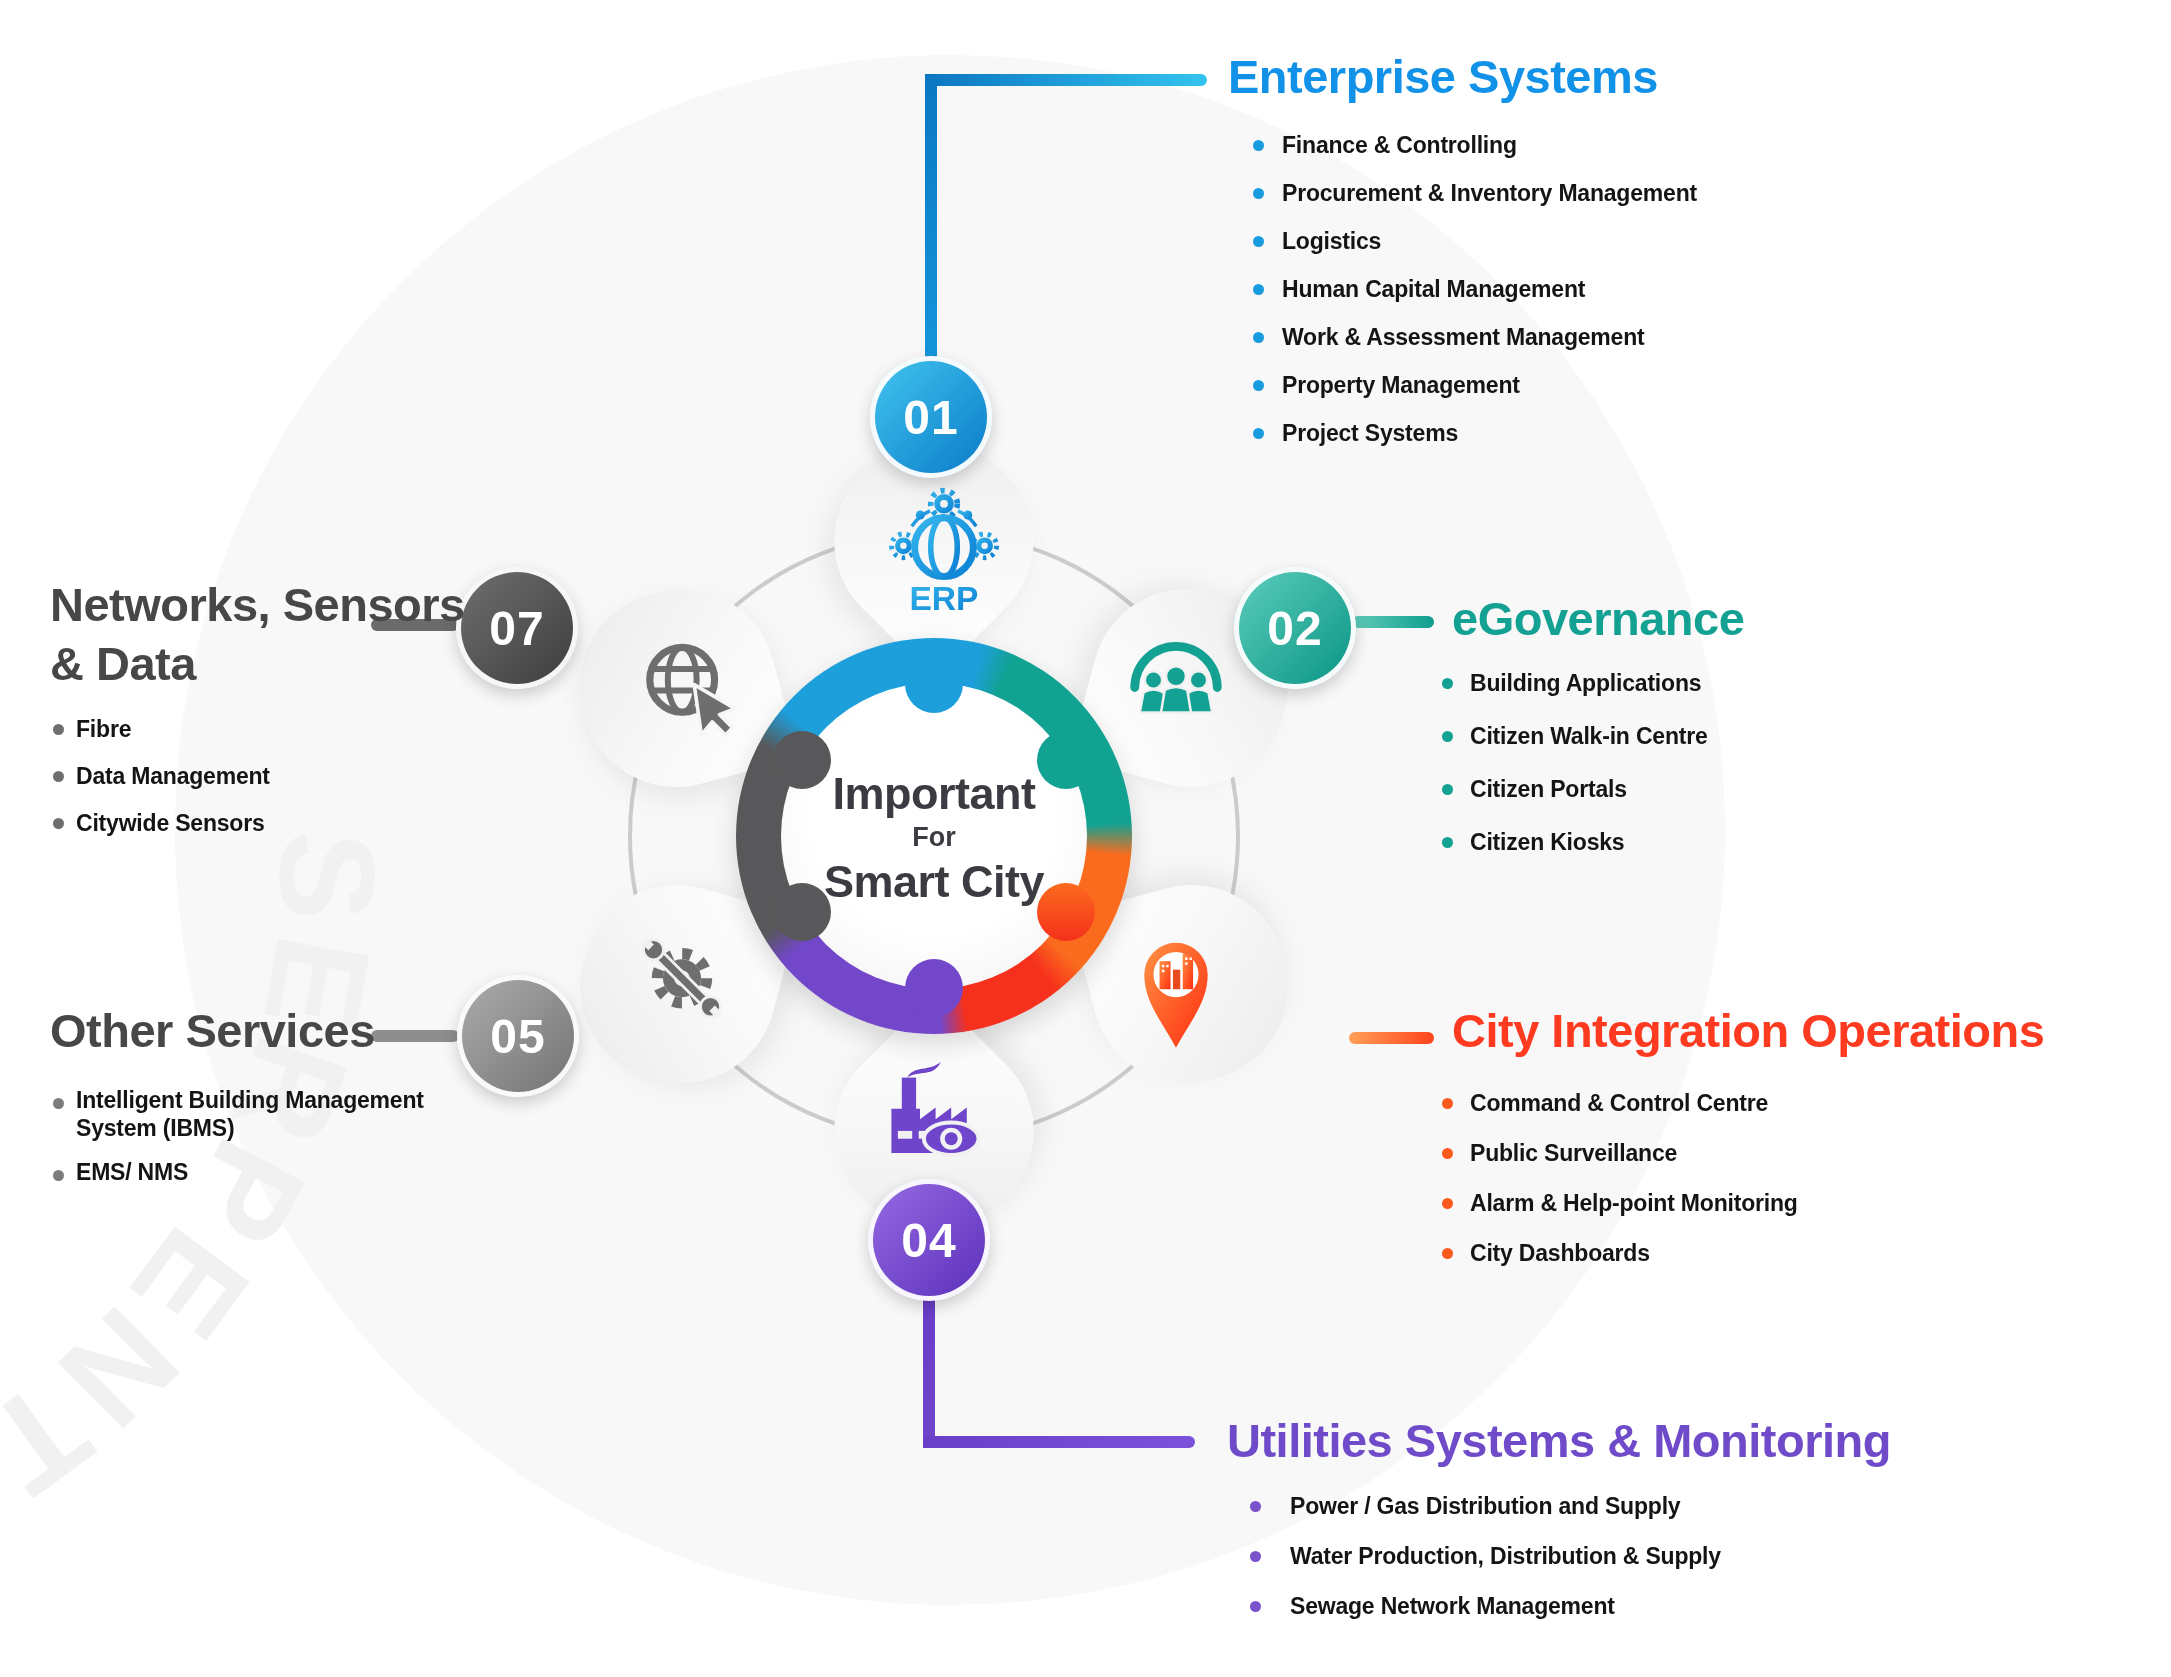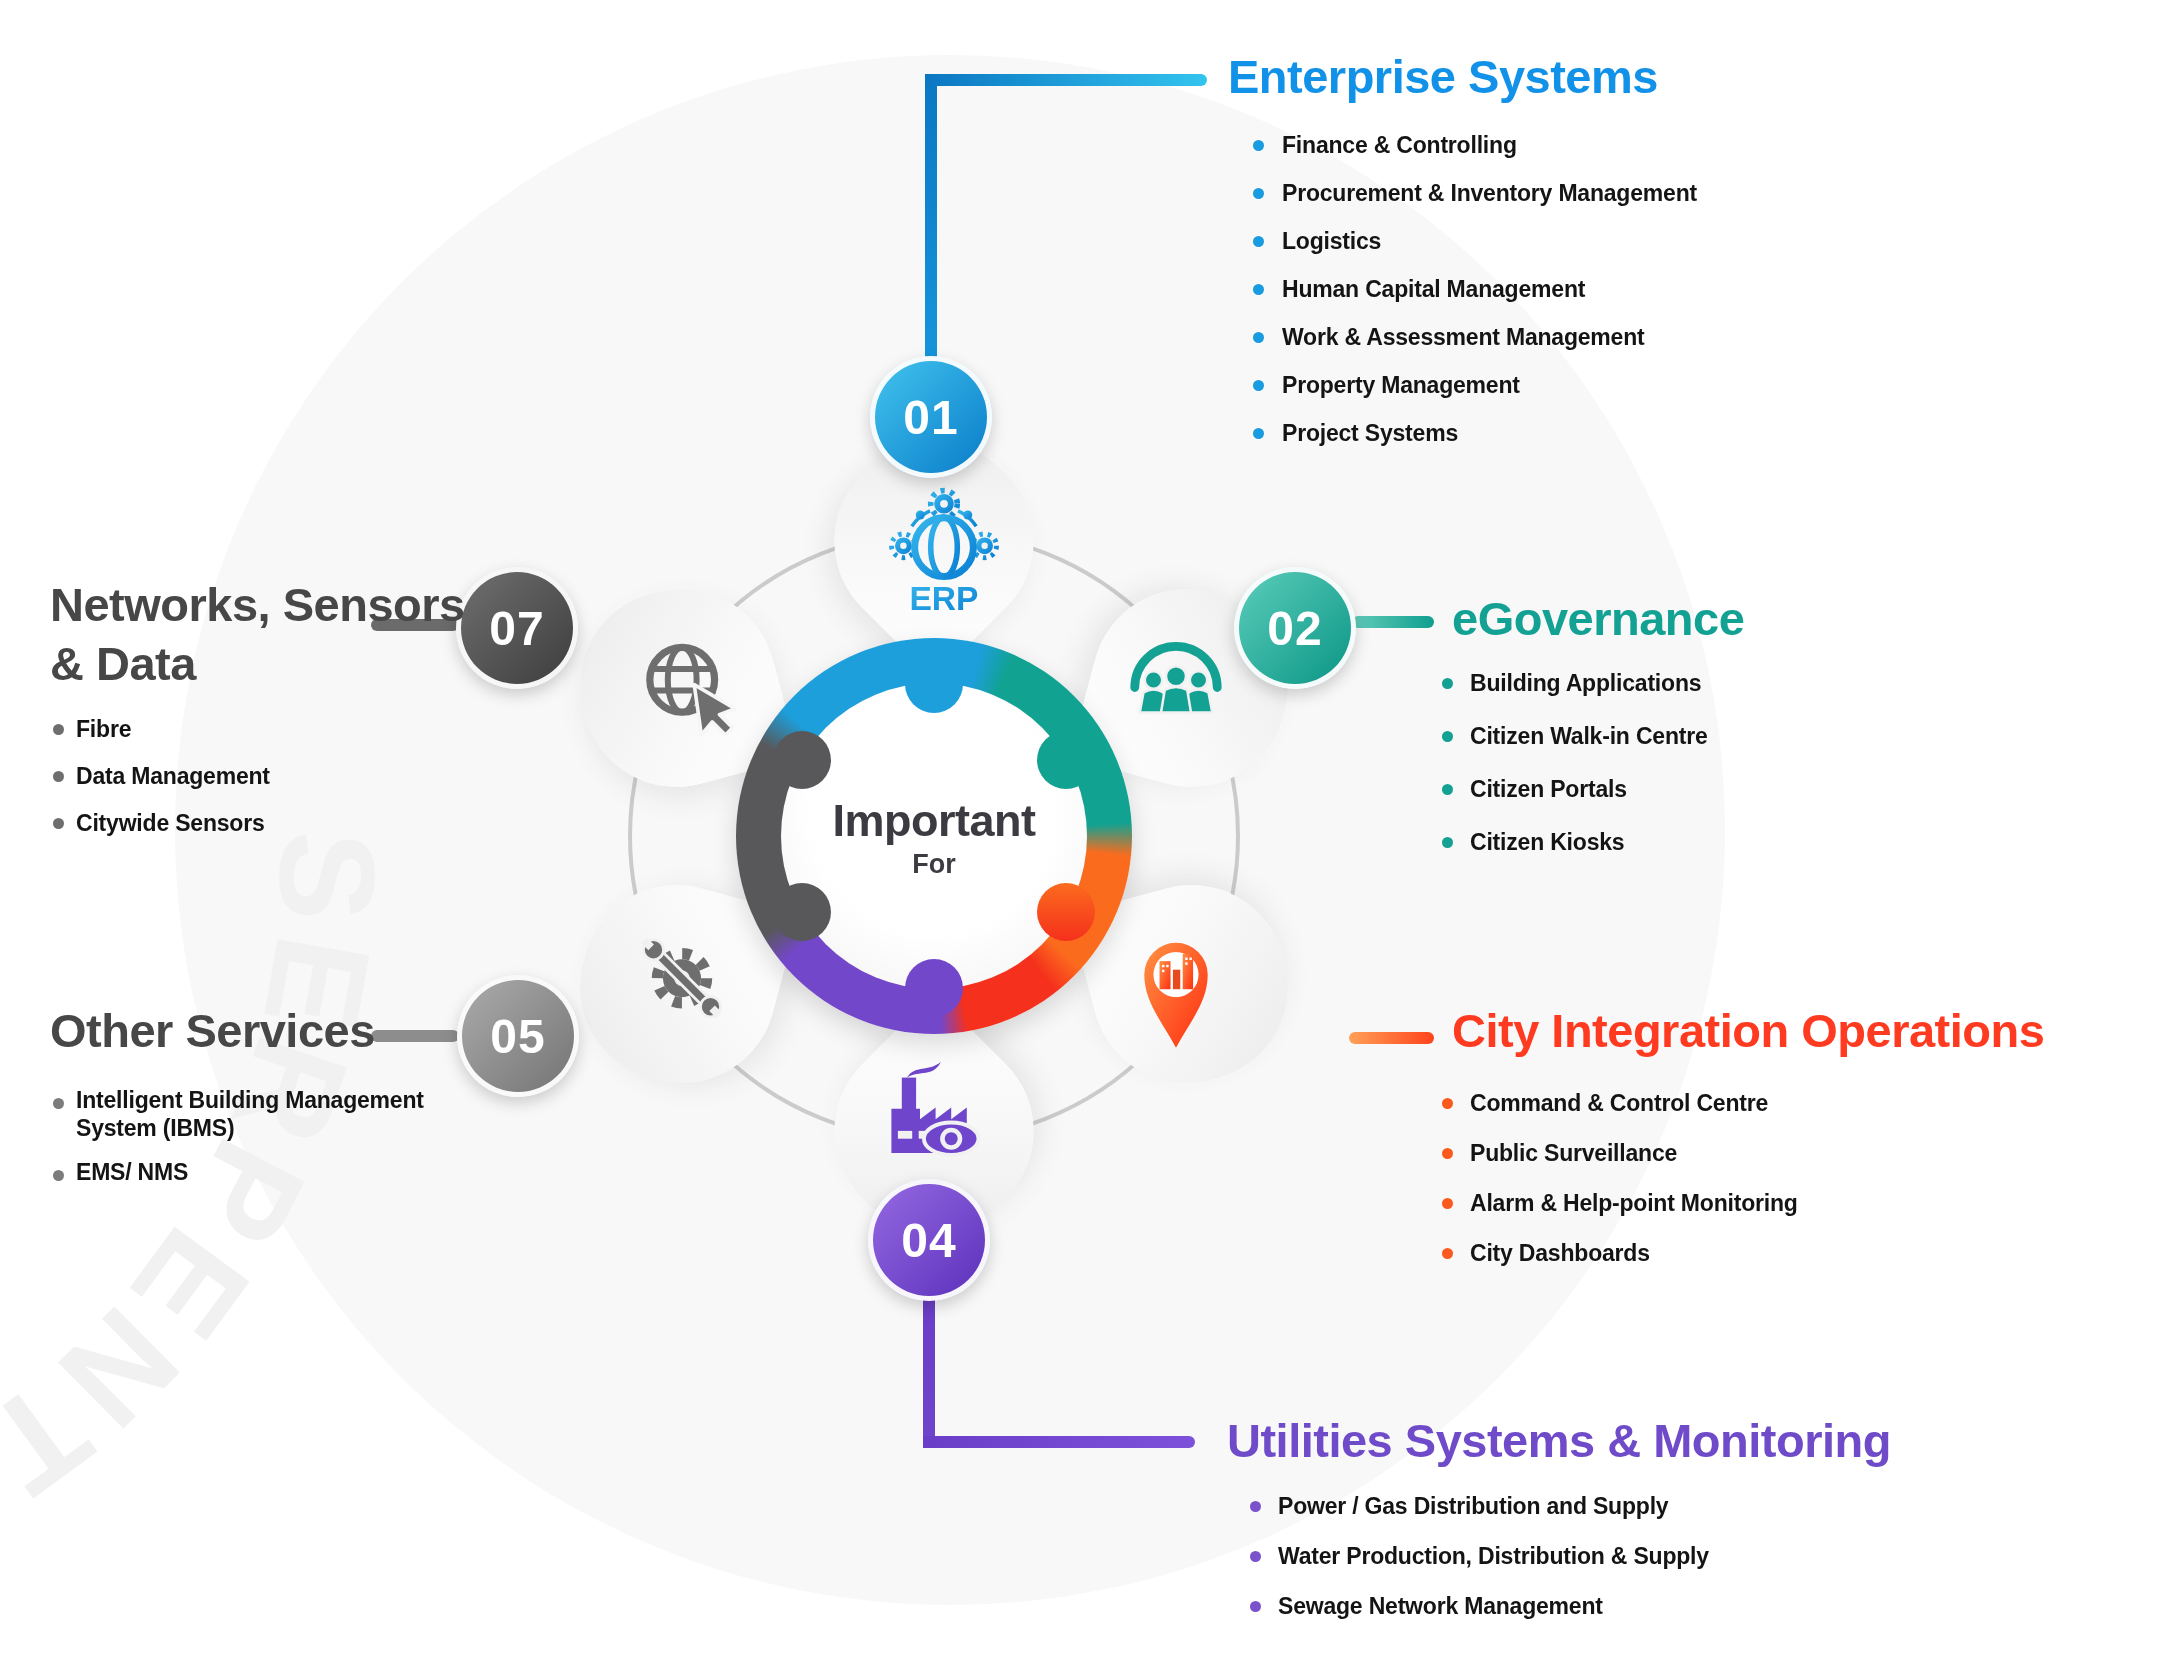--- a/index.html
+++ b/index.html
@@ -97,21 +97,21 @@
 
   .t2{left:1452px;top:592px;color:#12a192;}
   .l2{left:1442px;top:657px;}  .l2 li{height:53px;}
   .l2 .dot{margin:0 17px 0 0;background:#12a192;}
 
   .t3{left:1452px;top:1004px;color:#fe3b20;}
   .l3{left:1442px;top:1078px;} .l3 li{height:50px;}
   .l3 .dot{margin:0 17px 0 0;background:#fb5a1e;}
 
   .t4{left:1227px;top:1414px;color:#6f4bc9;}
-  .l4{left:1250px;top:1481px;} .l4 li{height:50px;}
+  .l4{left:1250px;top:1481px;} .l4 li{height:50px;gap:12px;}
   .l4 .dot{margin:0 17px 0 0;background:#7a52cc;}
 
   .t5{left:50px;top:1004px;color:#474747;}
   .l5{left:50px;top:1086px;width:420px;}
   .l5 li{align-items:flex-start;line-height:28px;margin-bottom:16px;}
   .l5 li span.txt{width:380px;}
   .l5 .dot{margin:12px 12px 0 3px;background:#7c7c7c;}
 
   .t6{left:50px;top:575px;color:#474747;width:420px;line-height:1.26;}
   .l6{left:50px;top:706px;}  .l6 li{height:47px;}
@@ -244,20 +244,21 @@
   <div class="bump bump0"></div>
   <div class="bump bump60"></div>
   <div class="bump bump120"></div>
   <div class="bump bump180"></div>
   <div class="bump bump240"></div>
   <div class="bump bump300"></div>
 
   <div class="center-text">
     <span class="big">Important</span>
     <span class="small">For</span>
+    <span class="big">Smart City</span>
   </div>
 
   
   <div class="conn c1v"></div>
   <div class="conn c1h"></div>
   <div class="conn c2h"></div>
   <div class="conn c3h"></div>
   <div class="conn c4v"></div>
   <div class="conn c4h"></div>
   <div class="conn c5h"></div>

